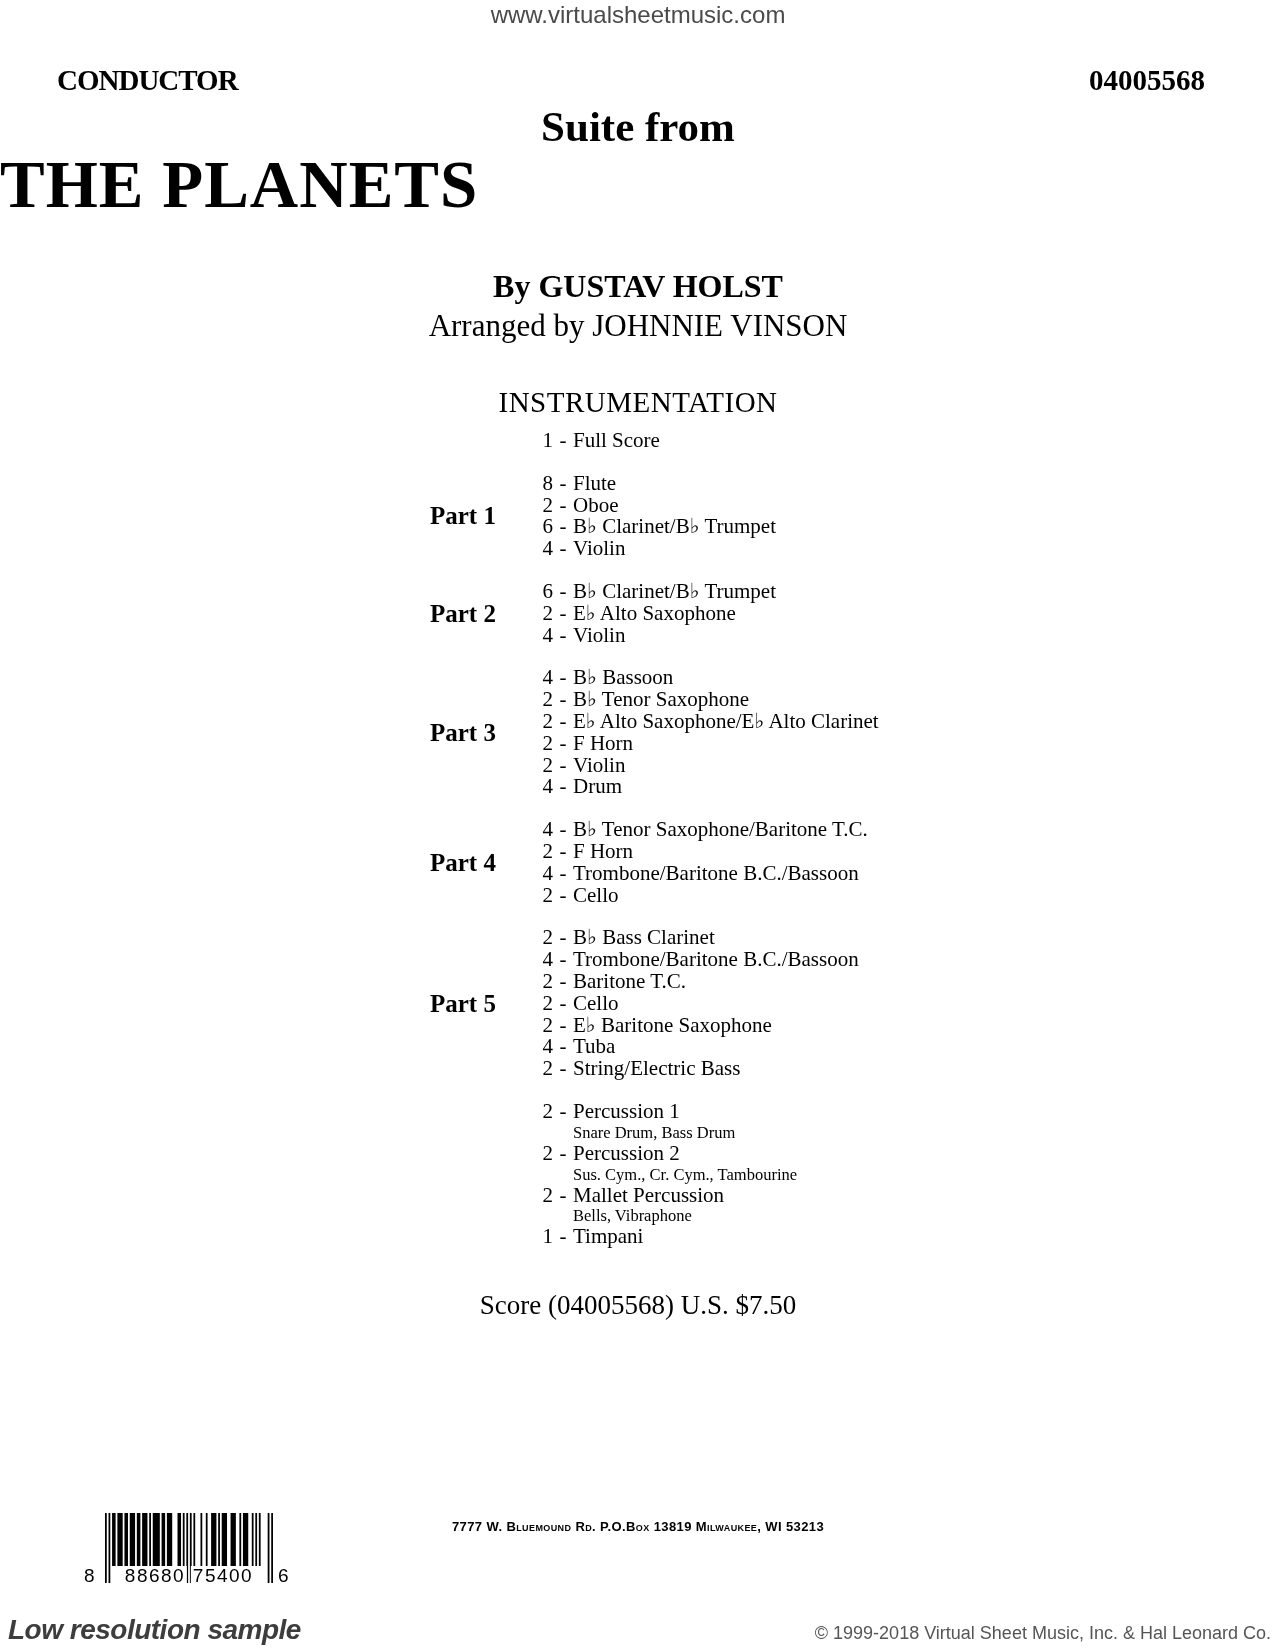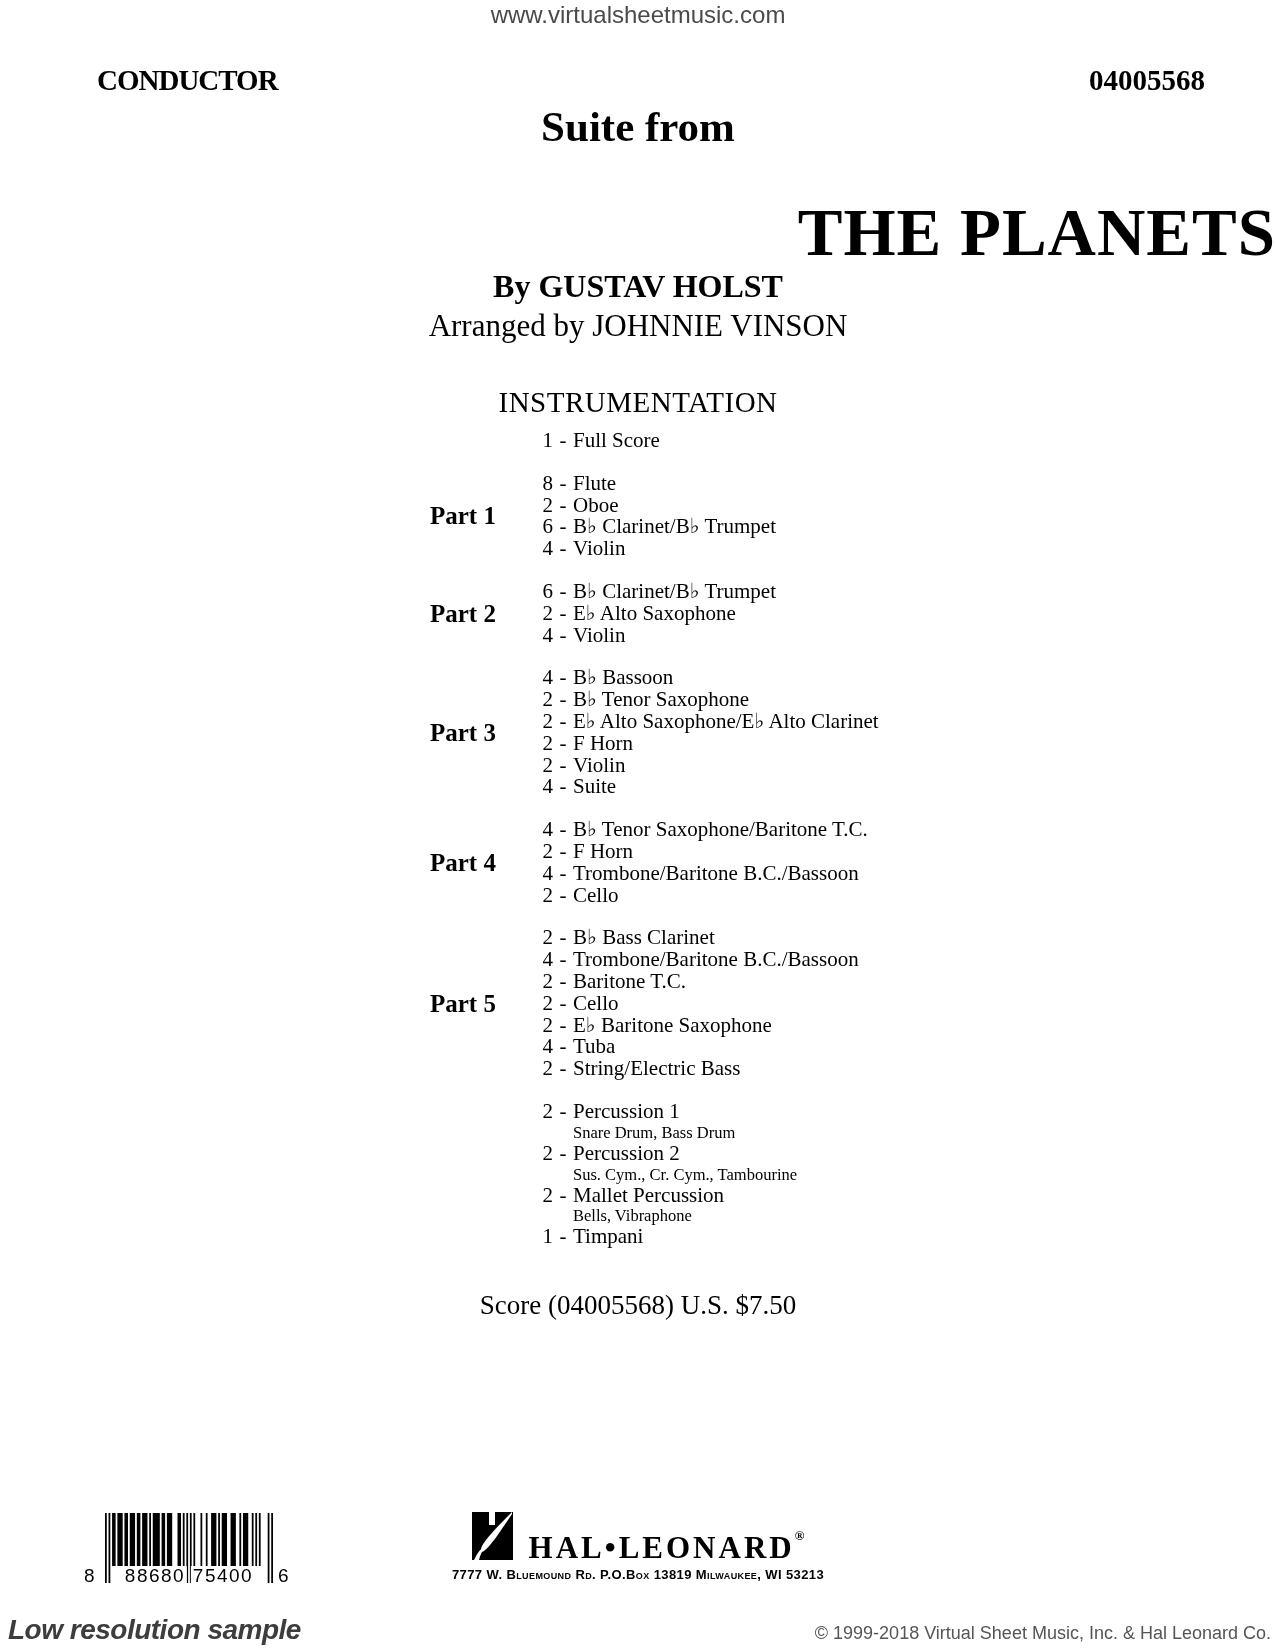--- a/index.html
+++ b/index.html
@@ -13,28 +13,28 @@
     position:absolute; top:1px; left:0; width:100%;
     text-align:center;
     font-family:"Liberation Sans", sans-serif;
     font-size:24px; color:#4a4a4a;
   }
   .meta-row {
     position:absolute; top:64px; left:57px; right:71px;
     display:flex; justify-content:space-between; align-items:baseline;
     font-weight:bold; font-size:29px;
   }
-  .meta-row .part-name { letter-spacing:-1px;margin-left:40px; }
+  .meta-row .part-name { letter-spacing:-1px; }
   .title-line1 {
     position:absolute; top:102px; left:0; width:100%;
     text-align:center; font-size:43px; font-weight:bold;
   }
   .title-line2 {
     position:absolute; top:146px; left:0; width:100%;
-    text-align:right; font-size:67px; font-weight:bold; letter-spacing:1px;margin-top:48px;
+    text-align:left; font-size:67px; font-weight:bold; letter-spacing:1px;
   }
   .composer {
     position:absolute; top:268px; left:0; width:100%;
     text-align:center; font-size:32px; font-weight:bold;
   }
   .arranger {
     position:absolute; top:308px; left:0; width:100%;
     text-align:center; font-size:31px;
   }
   .inst-heading {
@@ -140,21 +140,21 @@
       </div>
     </div>
     <div class="inst-group">
       <div class="part-label">Part 3</div>
       <div class="inst-items">
         <div class="inst-row"><span class="qty">4</span><span class="sep">-</span><span class="name">B♭ Bassoon</span></div>
         <div class="inst-row"><span class="qty">2</span><span class="sep">-</span><span class="name">B♭ Tenor Saxophone</span></div>
         <div class="inst-row"><span class="qty">2</span><span class="sep">-</span><span class="name">E♭ Alto Saxophone/E♭ Alto Clarinet</span></div>
         <div class="inst-row"><span class="qty">2</span><span class="sep">-</span><span class="name">F Horn</span></div>
         <div class="inst-row"><span class="qty">2</span><span class="sep">-</span><span class="name">Violin</span></div>
-        <div class="inst-row"><span class="qty">4</span><span class="sep">-</span><span class="name">Suite</span></div>
+        <div class="inst-row"><span class="qty">4</span><span class="sep">-</span><span class="name">Drum</span></div>
       </div>
     </div>
     <div class="inst-group">
       <div class="part-label">Part 4</div>
       <div class="inst-items">
         <div class="inst-row"><span class="qty">4</span><span class="sep">-</span><span class="name">B♭ Tenor Saxophone/Baritone T.C.</span></div>
         <div class="inst-row"><span class="qty">2</span><span class="sep">-</span><span class="name">F Horn</span></div>
         <div class="inst-row"><span class="qty">4</span><span class="sep">-</span><span class="name">Trombone/Baritone B.C./Bassoon</span></div>
         <div class="inst-row"><span class="qty">2</span><span class="sep">-</span><span class="name">Cello</span></div>
       </div>
@@ -222,30 +222,19 @@
       <rect x="162.69" y="0" width="1.77" height="70" fill="#000"></rect>
       <rect x="166.23" y="0" width="1.77" height="70" fill="#000"></rect>
     </svg>
   <span class="bc-digit bc-left">8</span>
   <span class="bc-group bc-g1">88680</span>
   <span class="bc-group bc-g2">75400</span>
   <span class="bc-digit bc-right">6</span>
 </div>
 
 <div class="hl-block">
-  <div class="hl-row">
-    <svg class="hl-mark" viewBox="0 0 41 48">
-      <rect x="0" y="0" width="41" height="48" fill="#000"></rect>
-      <rect x="17" y="0" width="6" height="13" fill="#fff"></rect>
-      <path d="M40,0 C29,11 15,25 10,34 C8,38 9,41 12,39 C20,33 31,15 40,2 Z" fill="#fff"></path>
-      <path d="M2,48 C5,41 9,36 14,33 C10,39 8,43 7,48 Z" fill="#fff"></path>
-    </svg>
-    <div class="hl-name">
-      <span>HAL•LEONARD</span><span class="hl-reg">®</span>
-    </div>
-  </div>
   <div class="hl-address">7777 W. Bluemound Rd. P.O.Box 13819 Milwaukee, WI 53213</div>
 </div>
 
 <div class="footer">
   <span class="footer-left">Low resolution sample</span>
   <span class="footer-right">© 1999-2018 Virtual Sheet Music, Inc. &amp; Hal Leonard Co.</span>
 </div>
 
 </body></html>

